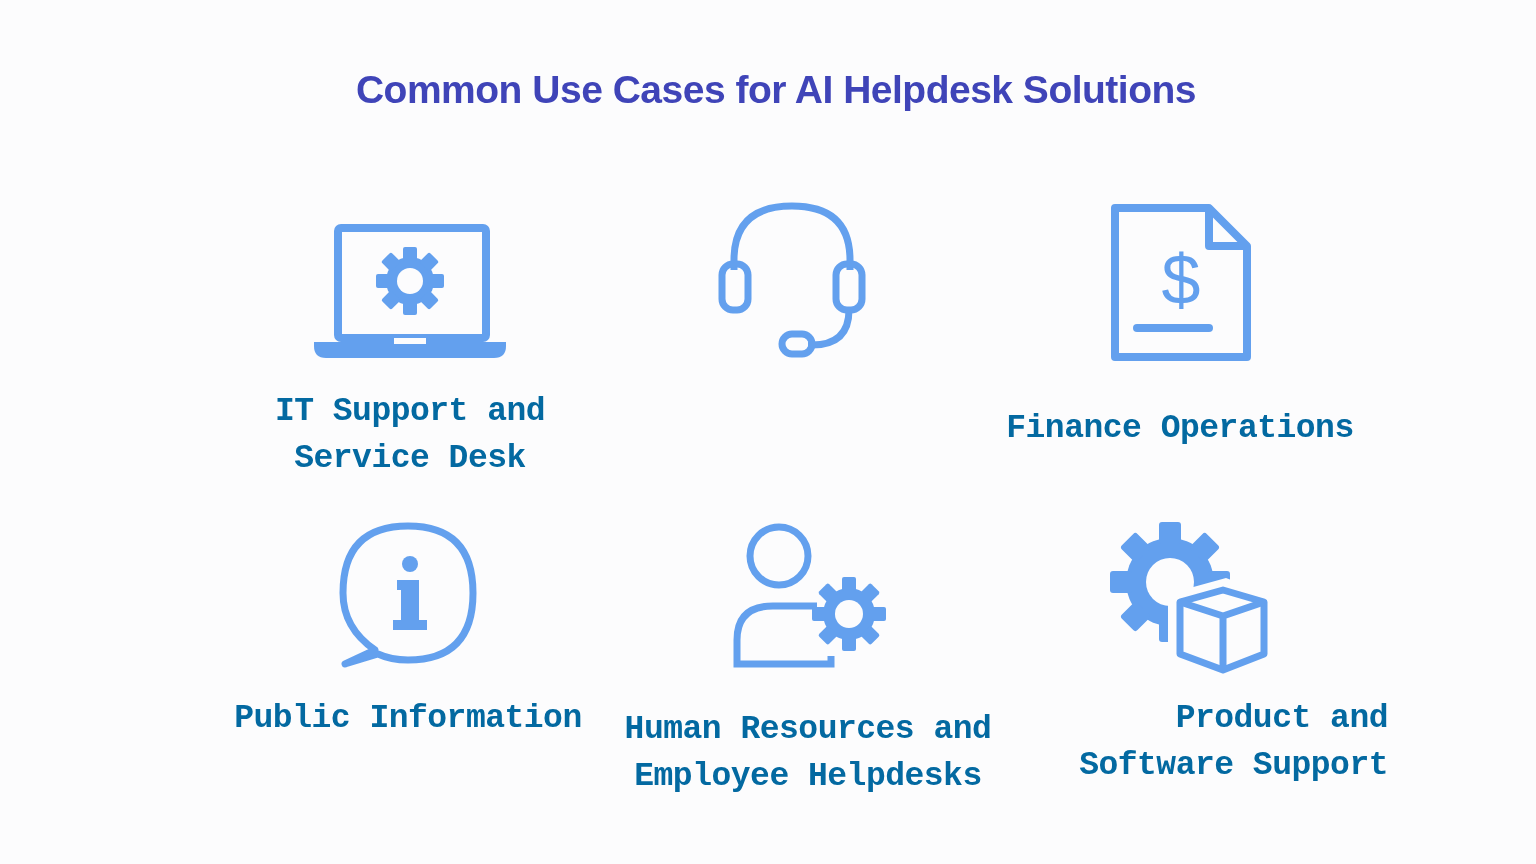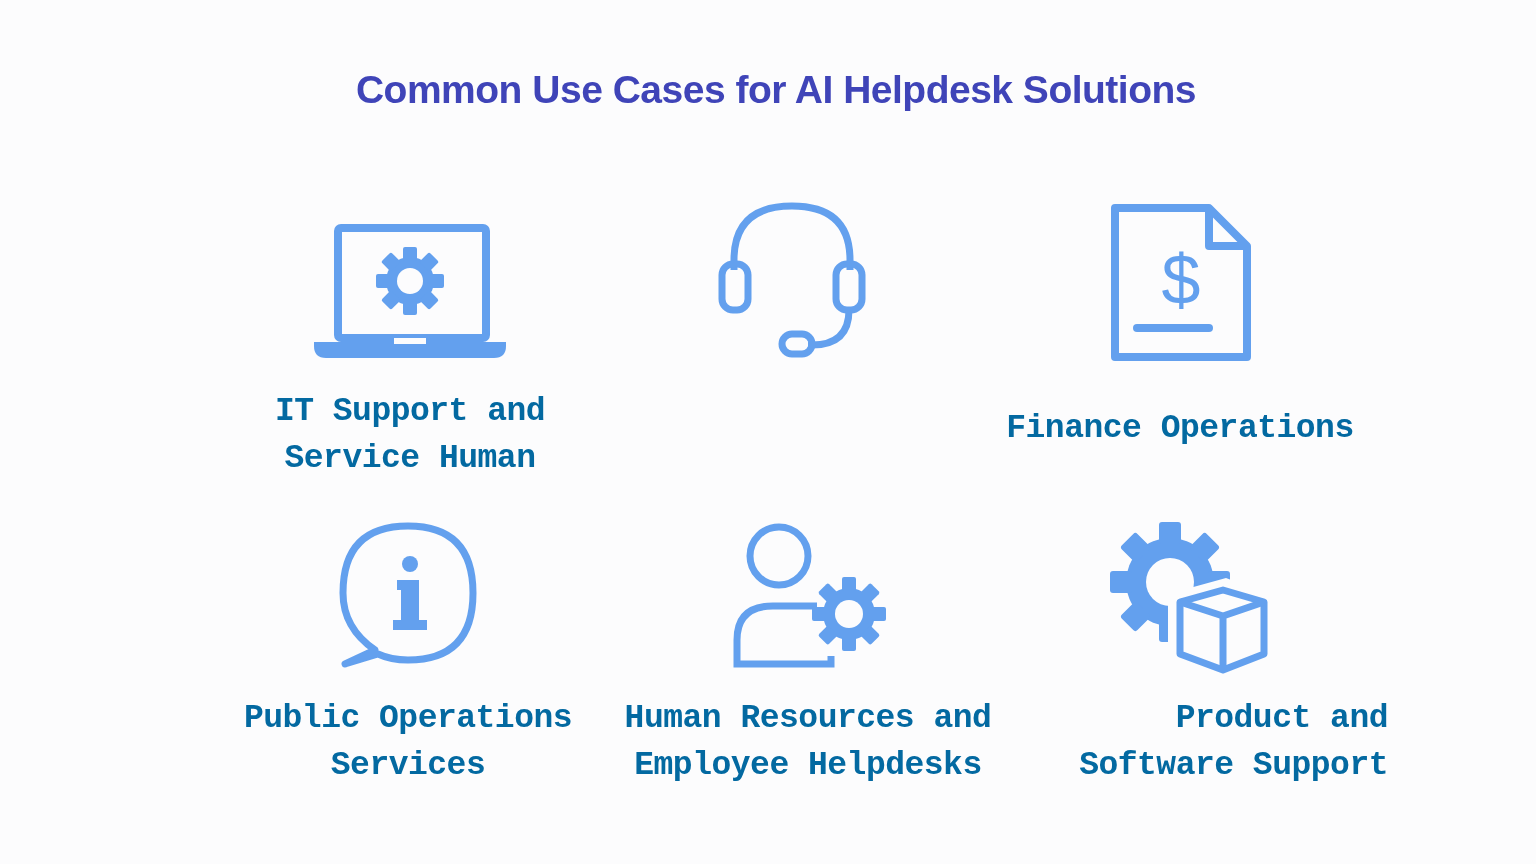--- a/index.html
+++ b/index.html
@@ -34,21 +34,21 @@
           <rect x="-7" y="20" width="14" height="14" rx="2"></rect>
           <rect x="-34" y="-7" width="14" height="14" rx="2"></rect>
           <rect x="20" y="-7" width="14" height="14" rx="2"></rect>
         </g>
       </g>
       <circle r="13" fill="#fcfcfd"></circle>
     </g>
   </svg>
   <div class="label" style="top:170px;">
     <div>IT Support and</div>
-    <div>Service Human</div>
+    <div>Service Desk</div>
   </div>
 </div>
 
 <div class="card" style="left:592px; top:200px;">
   <svg width="160" height="160" viewBox="0 0 160 160">
     <path d="M22 70 V60 Q22 6 80 6 Q138 6 138 60 V70" fill="none" stroke="#63a0ee" stroke-width="7"></path>
     <rect x="10" y="64" width="26" height="46" rx="11" fill="none" stroke="#63a0ee" stroke-width="7"></rect>
     <rect x="124" y="64" width="26" height="46" rx="11" fill="none" stroke="#63a0ee" stroke-width="7"></rect>
     <path d="M137 110 Q137 145 100 145 H96" fill="none" stroke="#63a0ee" stroke-width="7"></path>
     <rect x="70" y="134" width="30" height="20" rx="10" fill="none" stroke="#63a0ee" stroke-width="7"></rect>
@@ -67,22 +67,21 @@
   </div>
 </div>
 
 <div class="card" style="left:208px; top:518px;">
   <svg width="150" height="155" viewBox="0 0 150 155">
     <path d="M42 132 Q10 110 10 75 Q10 8 75 8 Q140 8 140 75 Q140 142 75 142 Q58 142 45 136 L12 146 Z" fill="none" stroke="#63a0ee" stroke-width="7" stroke-linejoin="round"></path>
     <circle cx="77" cy="46" r="8" fill="#63a0ee"></circle>
     <path d="M64 62 H86 V102 H94 V112 H60 V102 H68 V72 H64 Z" fill="#63a0ee"></path>
   </svg>
   <div class="label" style="top:177px;">
-    <div>Public Operations</div>
-    <div>Services</div>
+    <div>Public Information</div>
   </div>
 </div>
 
 <div class="card" style="left:608px; top:518px;">
   <svg width="170" height="155" viewBox="0 0 170 155">
     <circle cx="56" cy="38" r="29" fill="none" stroke="#63a0ee" stroke-width="7"></circle>
     <path d="M94 88 H50 Q14 88 14 122 V146 H108 V138" fill="none" stroke="#63a0ee" stroke-width="7"></path>
     <g transform="translate(126,96)" fill="#63a0ee">
       <circle r="26"></circle>
       <rect x="-7" y="-37" width="14" height="14" rx="2"></rect>
@@ -91,21 +90,21 @@
       <rect x="23" y="-7" width="14" height="14" rx="2"></rect>
       <g transform="rotate(45)">
         <rect x="-7" y="-37" width="14" height="14" rx="2"></rect>
         <rect x="-7" y="23" width="14" height="14" rx="2"></rect>
         <rect x="-37" y="-7" width="14" height="14" rx="2"></rect>
         <rect x="23" y="-7" width="14" height="14" rx="2"></rect>
       </g>
       <circle r="14" fill="#fcfcfd"></circle>
     </g>
   </svg>
-  <div class="label" style="top:177px;">
+  <div class="label" style="top:188px;">
     <div>Human Resources and</div>
     <div>Employee Helpdesks</div>
   </div>
 </div>
 
 <div class="card" style="left:988px; top:518px;">
   <svg width="160" height="160" viewBox="0 0 160 160">
     <g transform="translate(62,64)" fill="#63a0ee">
       <circle r="44"></circle>
       <rect x="-11" y="-60" width="22" height="22" rx="3"></rect>

